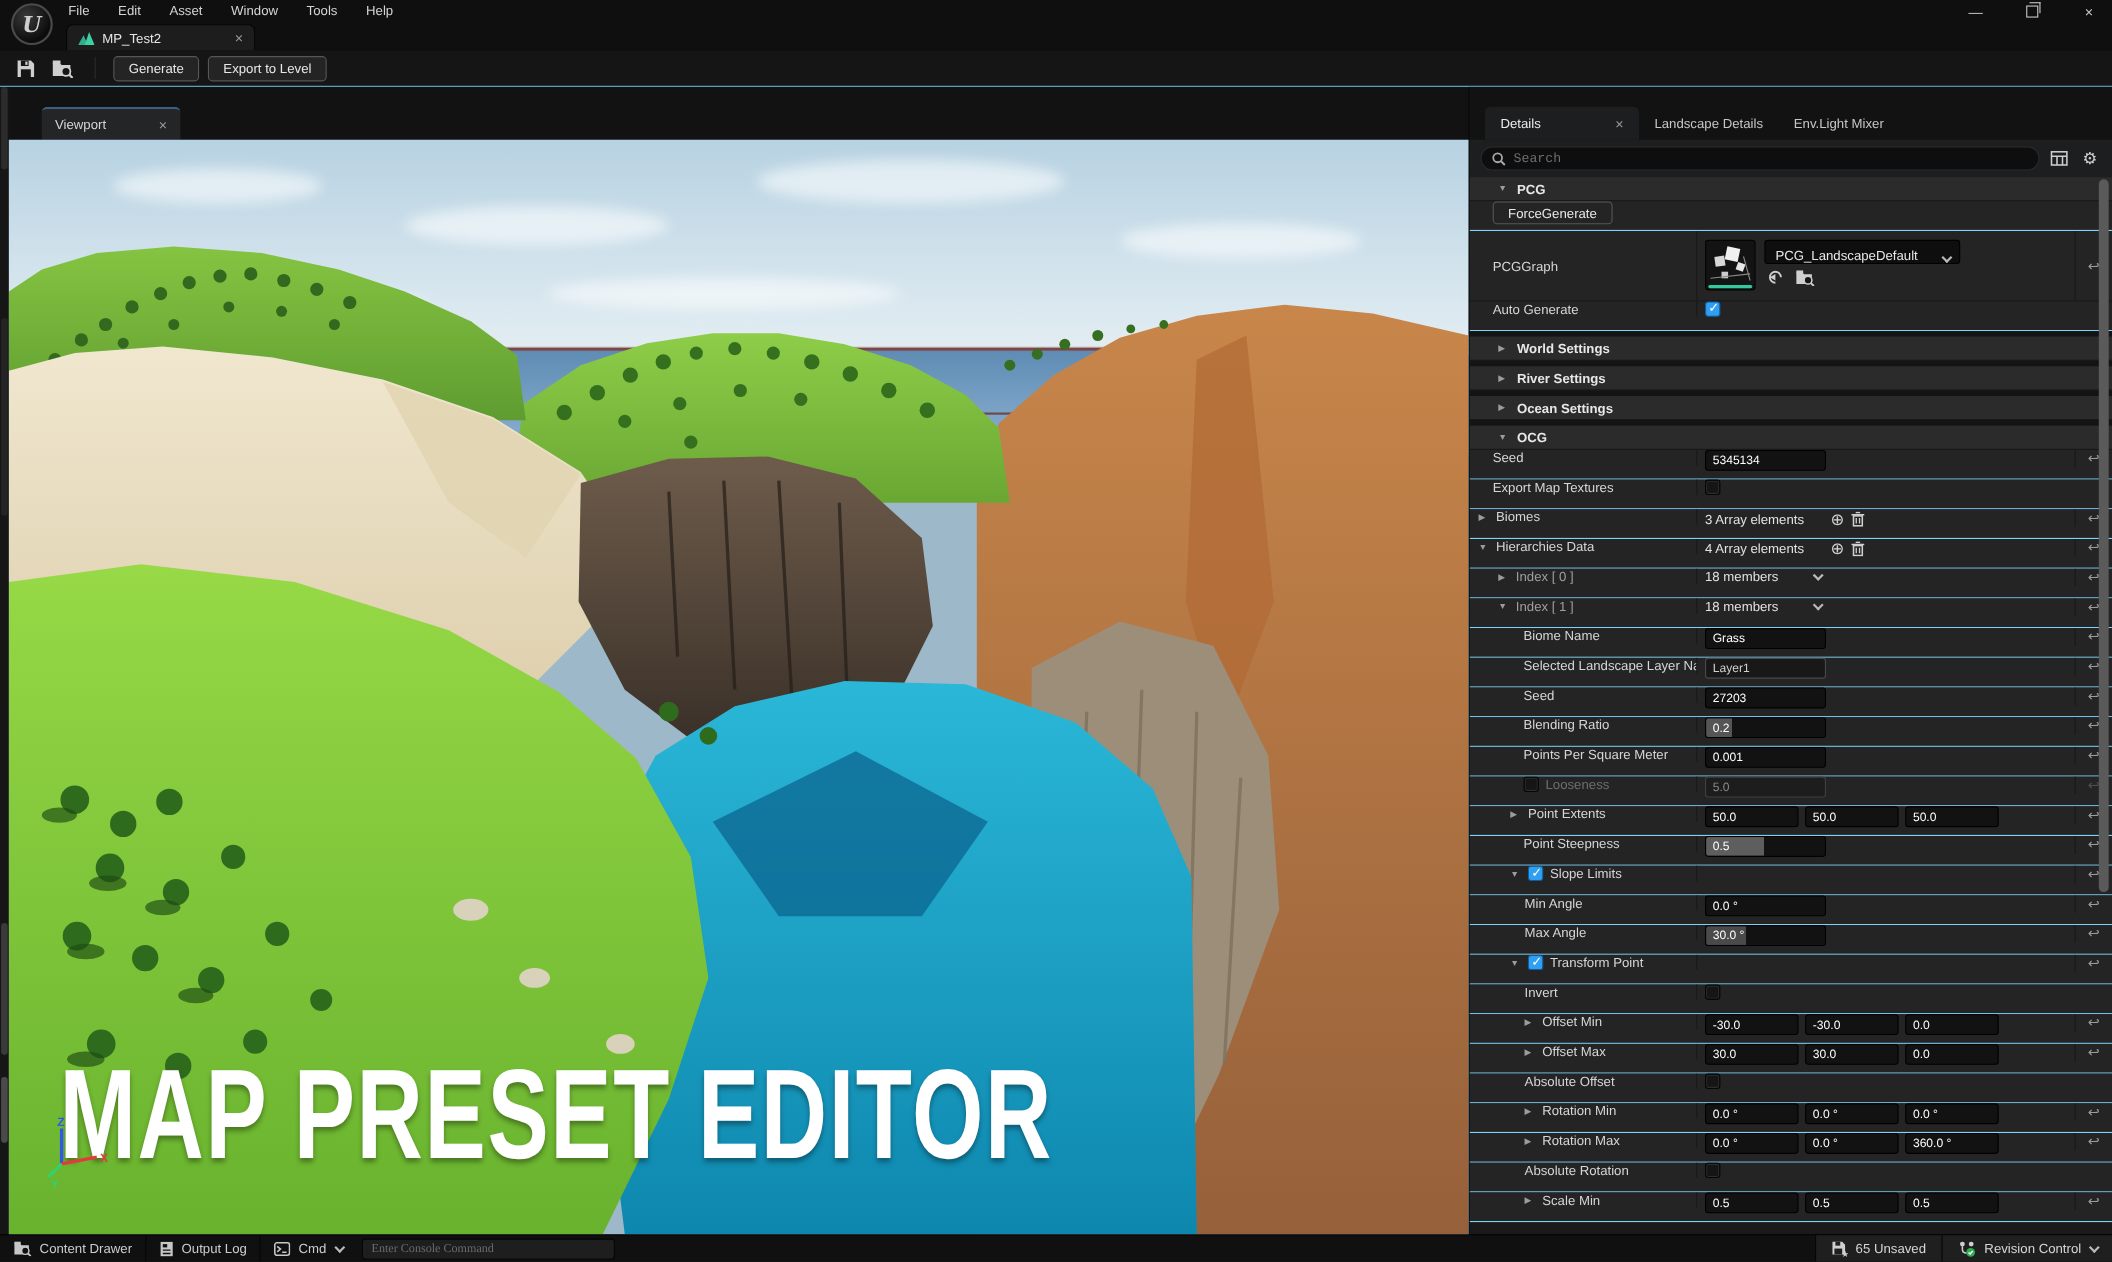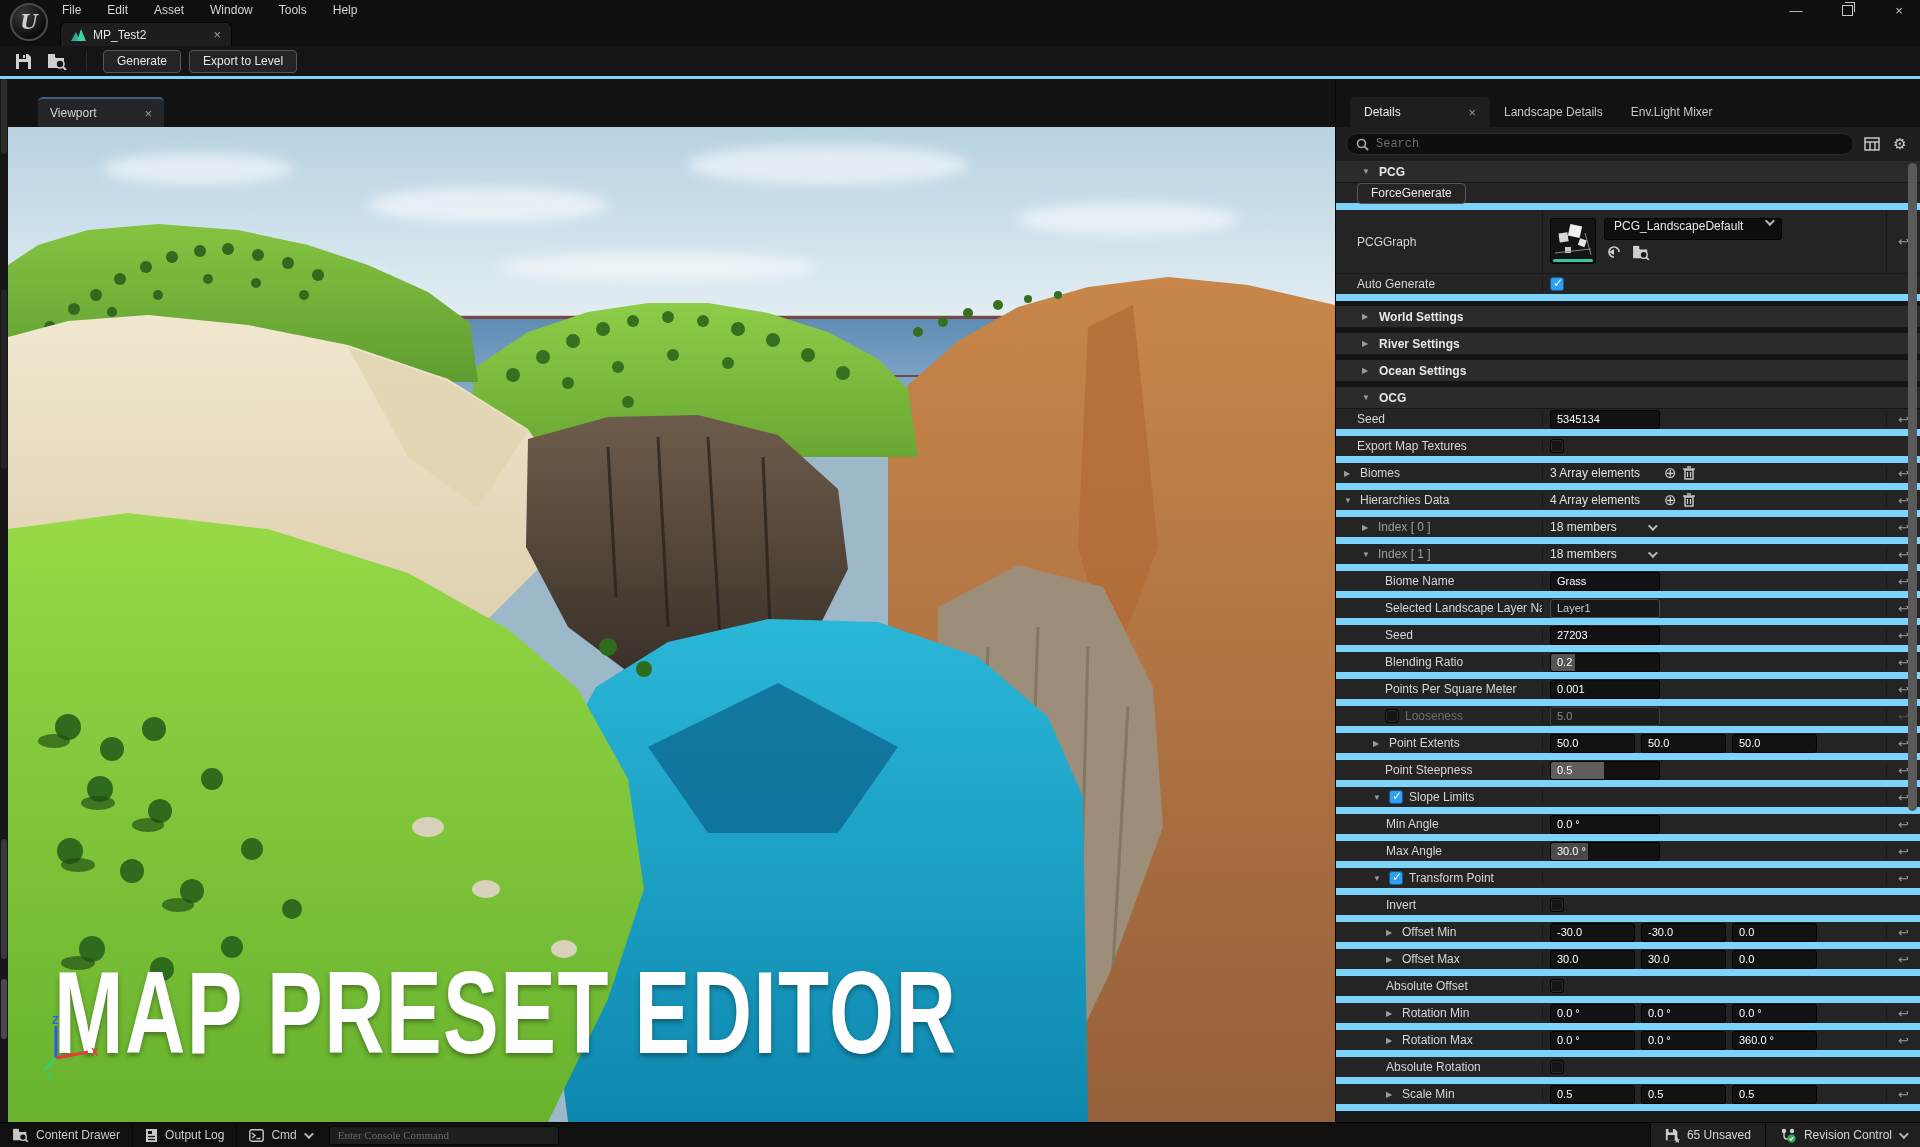--- a/index.html
+++ b/index.html
@@ -22,21 +22,21 @@
 
   
   .tabrow{height:26px;background:#0f0f0f;flex:none;display:flex;align-items:flex-end}
   .asset-tab{margin-left:60px;width:172px;height:24px;background:#1d1d1d;border-radius:6px 6px 0 0;
     display:flex;align-items:center;gap:7px;padding:0 10px;border:1px solid #040404;border-bottom:none}
   .asset-tab .title{color:#e6e6e6;font-size:12px;flex:1}
   .x-btn{color:#9a9a9a;font-size:13px;line-height:1}
   .x-btn::before{content:"×"}
 
   
-  .toolbar{height:33px;background:#151515;border-bottom:3px solid #7dd3fc;display:flex;align-items:center;gap:8px;padding:0 10px;flex:none}
+  .toolbar{height:33px;background:#151515;border-bottom:1px solid #7dd3fc;display:flex;align-items:center;gap:8px;padding:0 10px;flex:none}
   .tb-icon{width:26px;height:24px;display:flex;align-items:center;justify-content:center}
   .tb-sep{width:1px;height:20px;background:#2b2b2b;margin:0 8px}
   .btn{height:23px;background:#242424;border:1px solid #565656;border-radius:4px;color:#e8e8e8;
     display:flex;align-items:center;padding:0 13px;font-size:12px}
 
   
   .main{flex:1;display:flex;min-height:0;background:#121212}
   .leftstrip{width:8px;background:#161616;position:relative}
   .leftstrip i{position:absolute;left:1px;width:6px;border-radius:3px;background:#2c2c2c;display:block}
 
@@ -68,21 +68,21 @@
 
   .dt-body{flex:1;background:#1a1a1a;position:relative;overflow:hidden}
   .dt-scroll{position:absolute;right:3px;top:2px;width:9px;height:648px;background:#5a5a5a;border-radius:5px}
 
   .sec{height:22px;background:#2b2b2b;border-bottom:1px solid #171717;display:flex;align-items:center;gap:7px;padding-left:26px;font-weight:bold;color:#e8e8e8}
   .sec-gap{height:5px;background:#141414}
   .exp{font-size:8px;color:#9c9c9c;width:10px;display:inline-block;flex:none}
   .exp.open::before{content:"▼"}
   .exp.closed::before{content:"▶"}
 
-  .row{display:flex;align-items:center;height:27px;background:#242424;border-bottom:7px solid #7dd3fc}
+  .row{display:flex;align-items:flex-start;height:27px;background:#242424;border-bottom:1px solid #7dd3fc}
   .cell-name{width:207px;flex:none;display:flex;align-items:center;gap:6px;border-right:1px solid #191919;overflow:hidden}
   .cell-val{width:273px;flex:none;display:flex;align-items:center;gap:6px;padding-left:7px}
   .cell-reset{width:34px;flex:none;border-left:1px solid #191919;display:flex;align-items:center;justify-content:center;color:#9b9b9b;font-size:13px}
   .cell-reset.dim{color:#4f4f4f}
   .reset::before{content:"↩"}
   .cell-fill{flex:1}
   .p1{padding-left:8px}.p1b{padding-left:21px}.p2{padding-left:26px}.p3{padding-left:49px}.p3c{padding-left:37px}.p4{padding-left:50px}
   .lbl{color:#d6d6d6;font-size:12px;white-space:nowrap}
   .lbl.dim{color:#9f9f9f}
   .lbl.dis{color:#6e6e6e}
@@ -96,21 +96,21 @@
   .fill33{background:linear-gradient(90deg,#4a4a4a 0 34%,#121212 34%)}
   .fill50{background:linear-gradient(90deg,#5e5e5e 0 49%,#121212 49%)}
 
   .cb{width:14px;height:14px;flex:none;border-radius:3px;background:#151515;border:1px solid #060606;box-shadow:inset 0 0 0 1px #2d2d2d;position:relative}
   .cb.on{background:#2e9ff3;border-color:#135a96;box-shadow:none}
   .cb.on::after{content:"✓";position:absolute;left:2px;top:-2px;color:#fff;font-size:12px;font-weight:bold}
 
   .arr-txt{color:#e2e2e2}
   .ico-plus{color:#d2d2d2;font-size:15px}
   .chev{width:7px;height:7px;border-right:2px solid #b9b9b9;border-bottom:2px solid #b9b9b9;transform:rotate(45deg) translateY(-2px);display:inline-block}
-  .dd{height:22px;background:#0e0e0e;border:1px solid #010101;border-radius:3px;display:flex;align-items:flex-start;gap:10px;padding:0 9px;width:178px}
+  .dd{height:22px;background:#0e0e0e;border:1px solid #010101;border-radius:3px;display:flex;align-items:flex-end;gap:10px;padding:0 9px;width:178px}
   .dd .title{flex:1;color:#e8e8e8;font-size:12px}
 
   .pcg-row{height:64px;background:#242424;border-bottom:1px solid #1b1b1b;display:flex}
   .pcg-val{width:307px;display:flex;gap:8px;padding:8px 0 0 7px}
   .thumb{width:46px;height:46px;background:#131313;border:1px solid #040404;border-radius:3px;position:relative;flex:none}
   .thumb .bar{position:absolute;left:2px;right:2px;bottom:1px;height:3px;background:#35c7a0;border-radius:2px}
   .graph-ops{display:flex;flex-direction:column;gap:4px}
   .mini-icons{display:flex;gap:10px;align-items:center;padding-left:2px}
 
   

